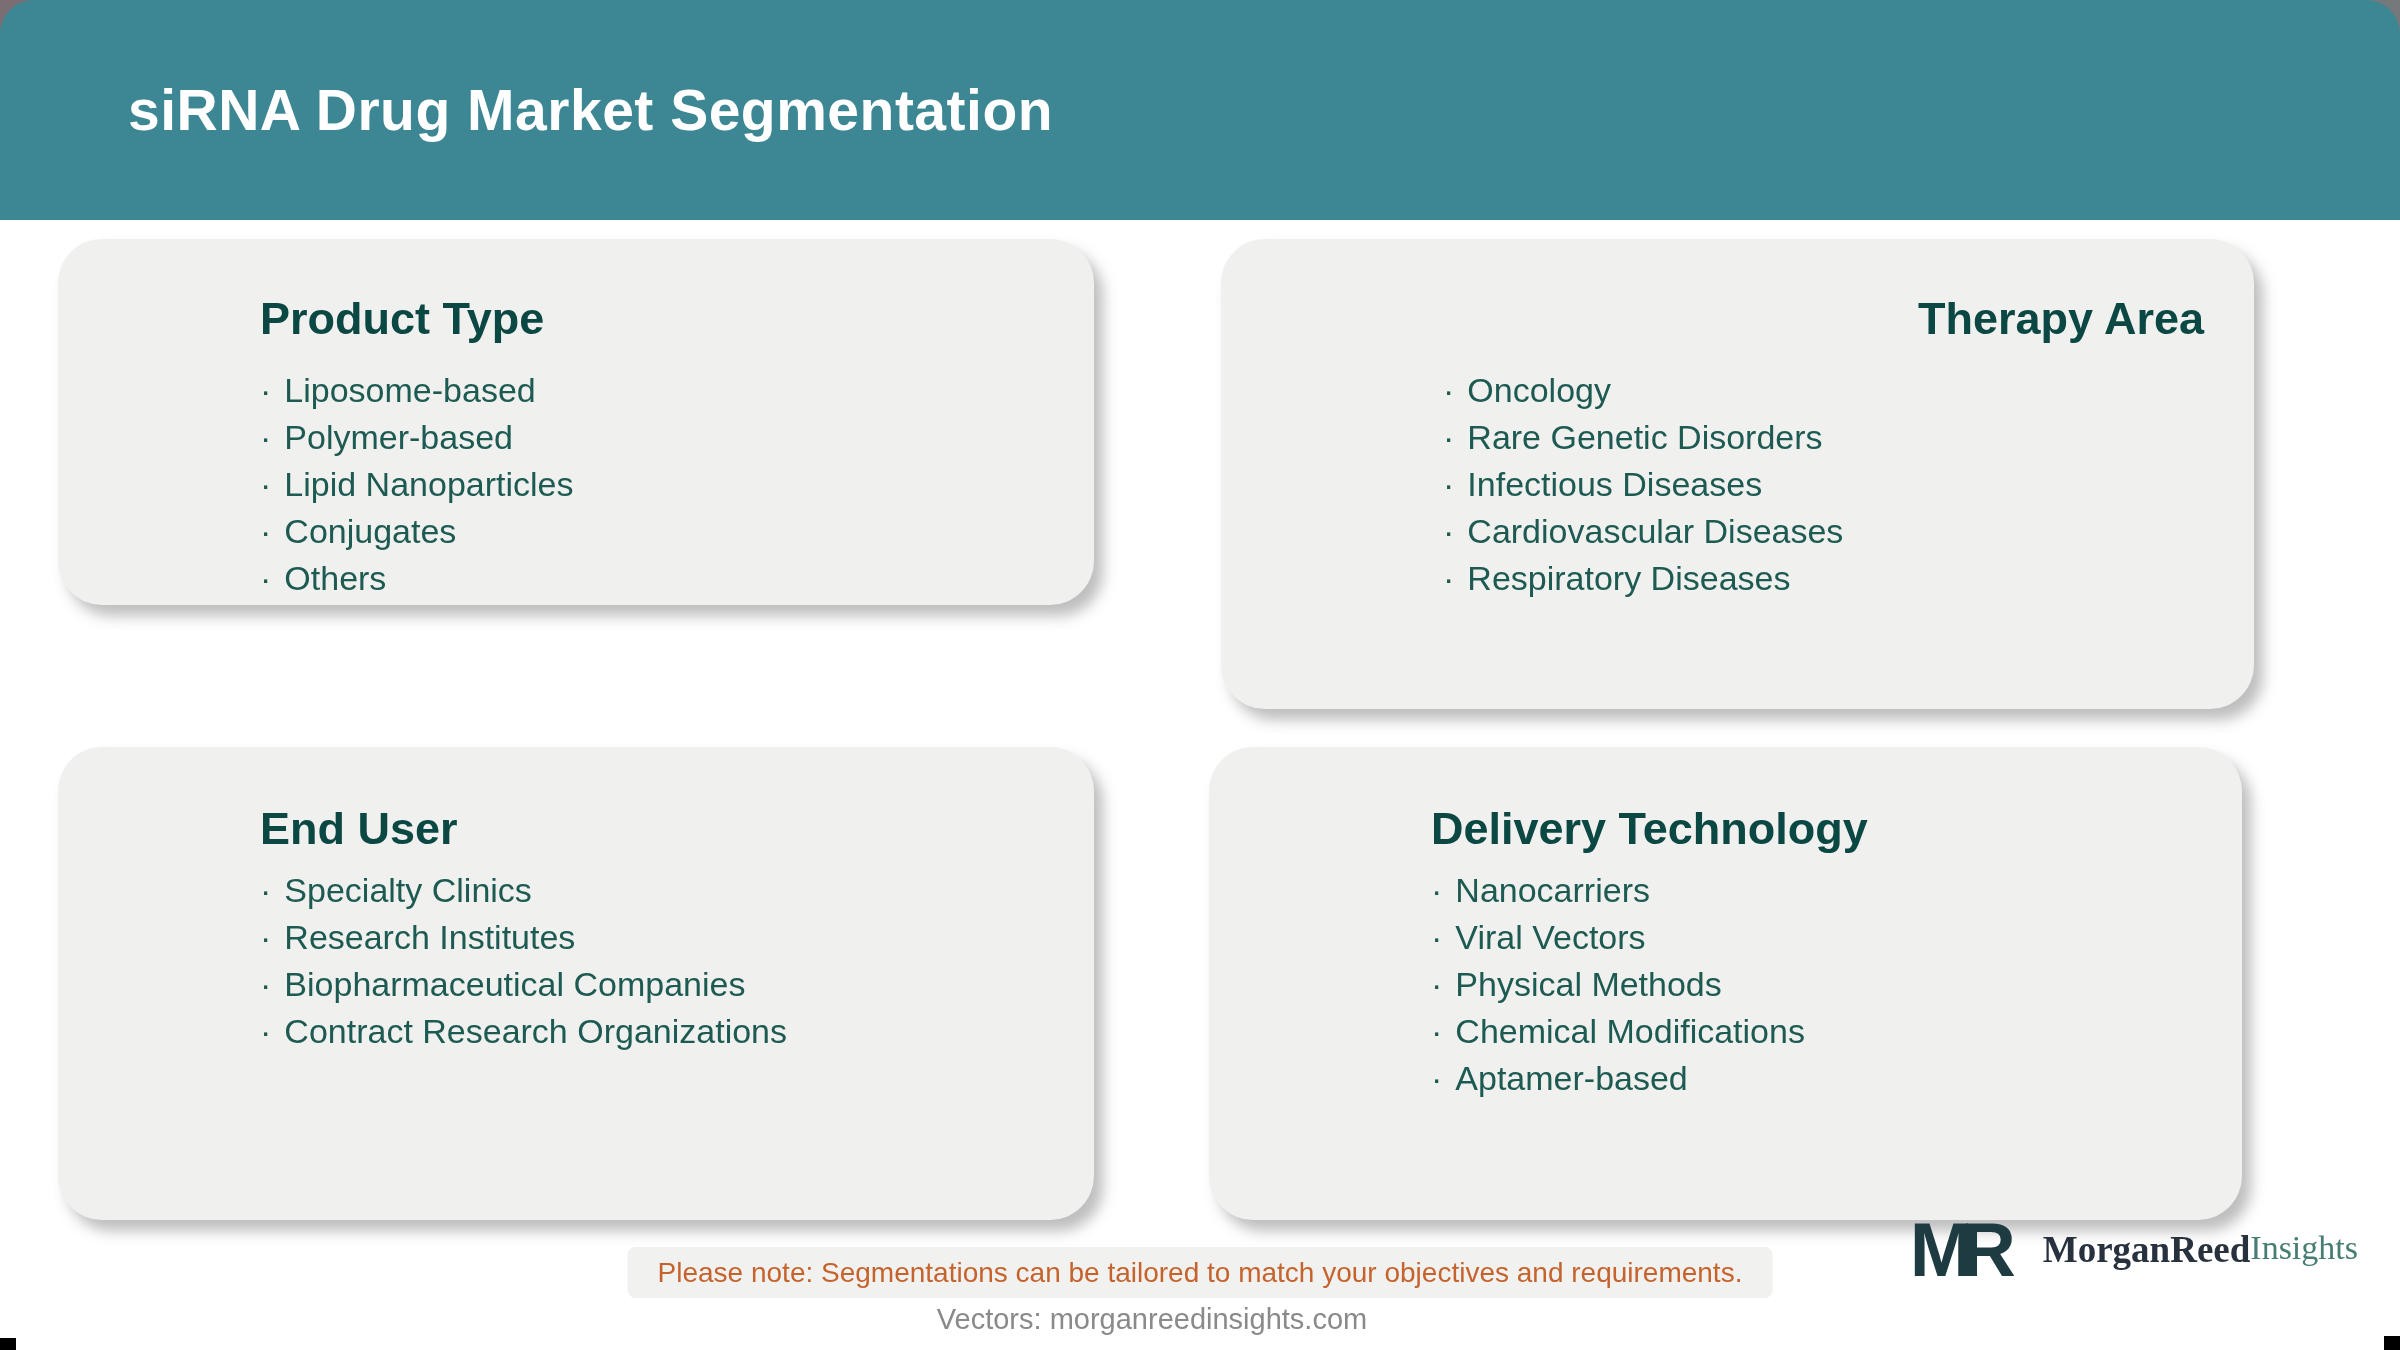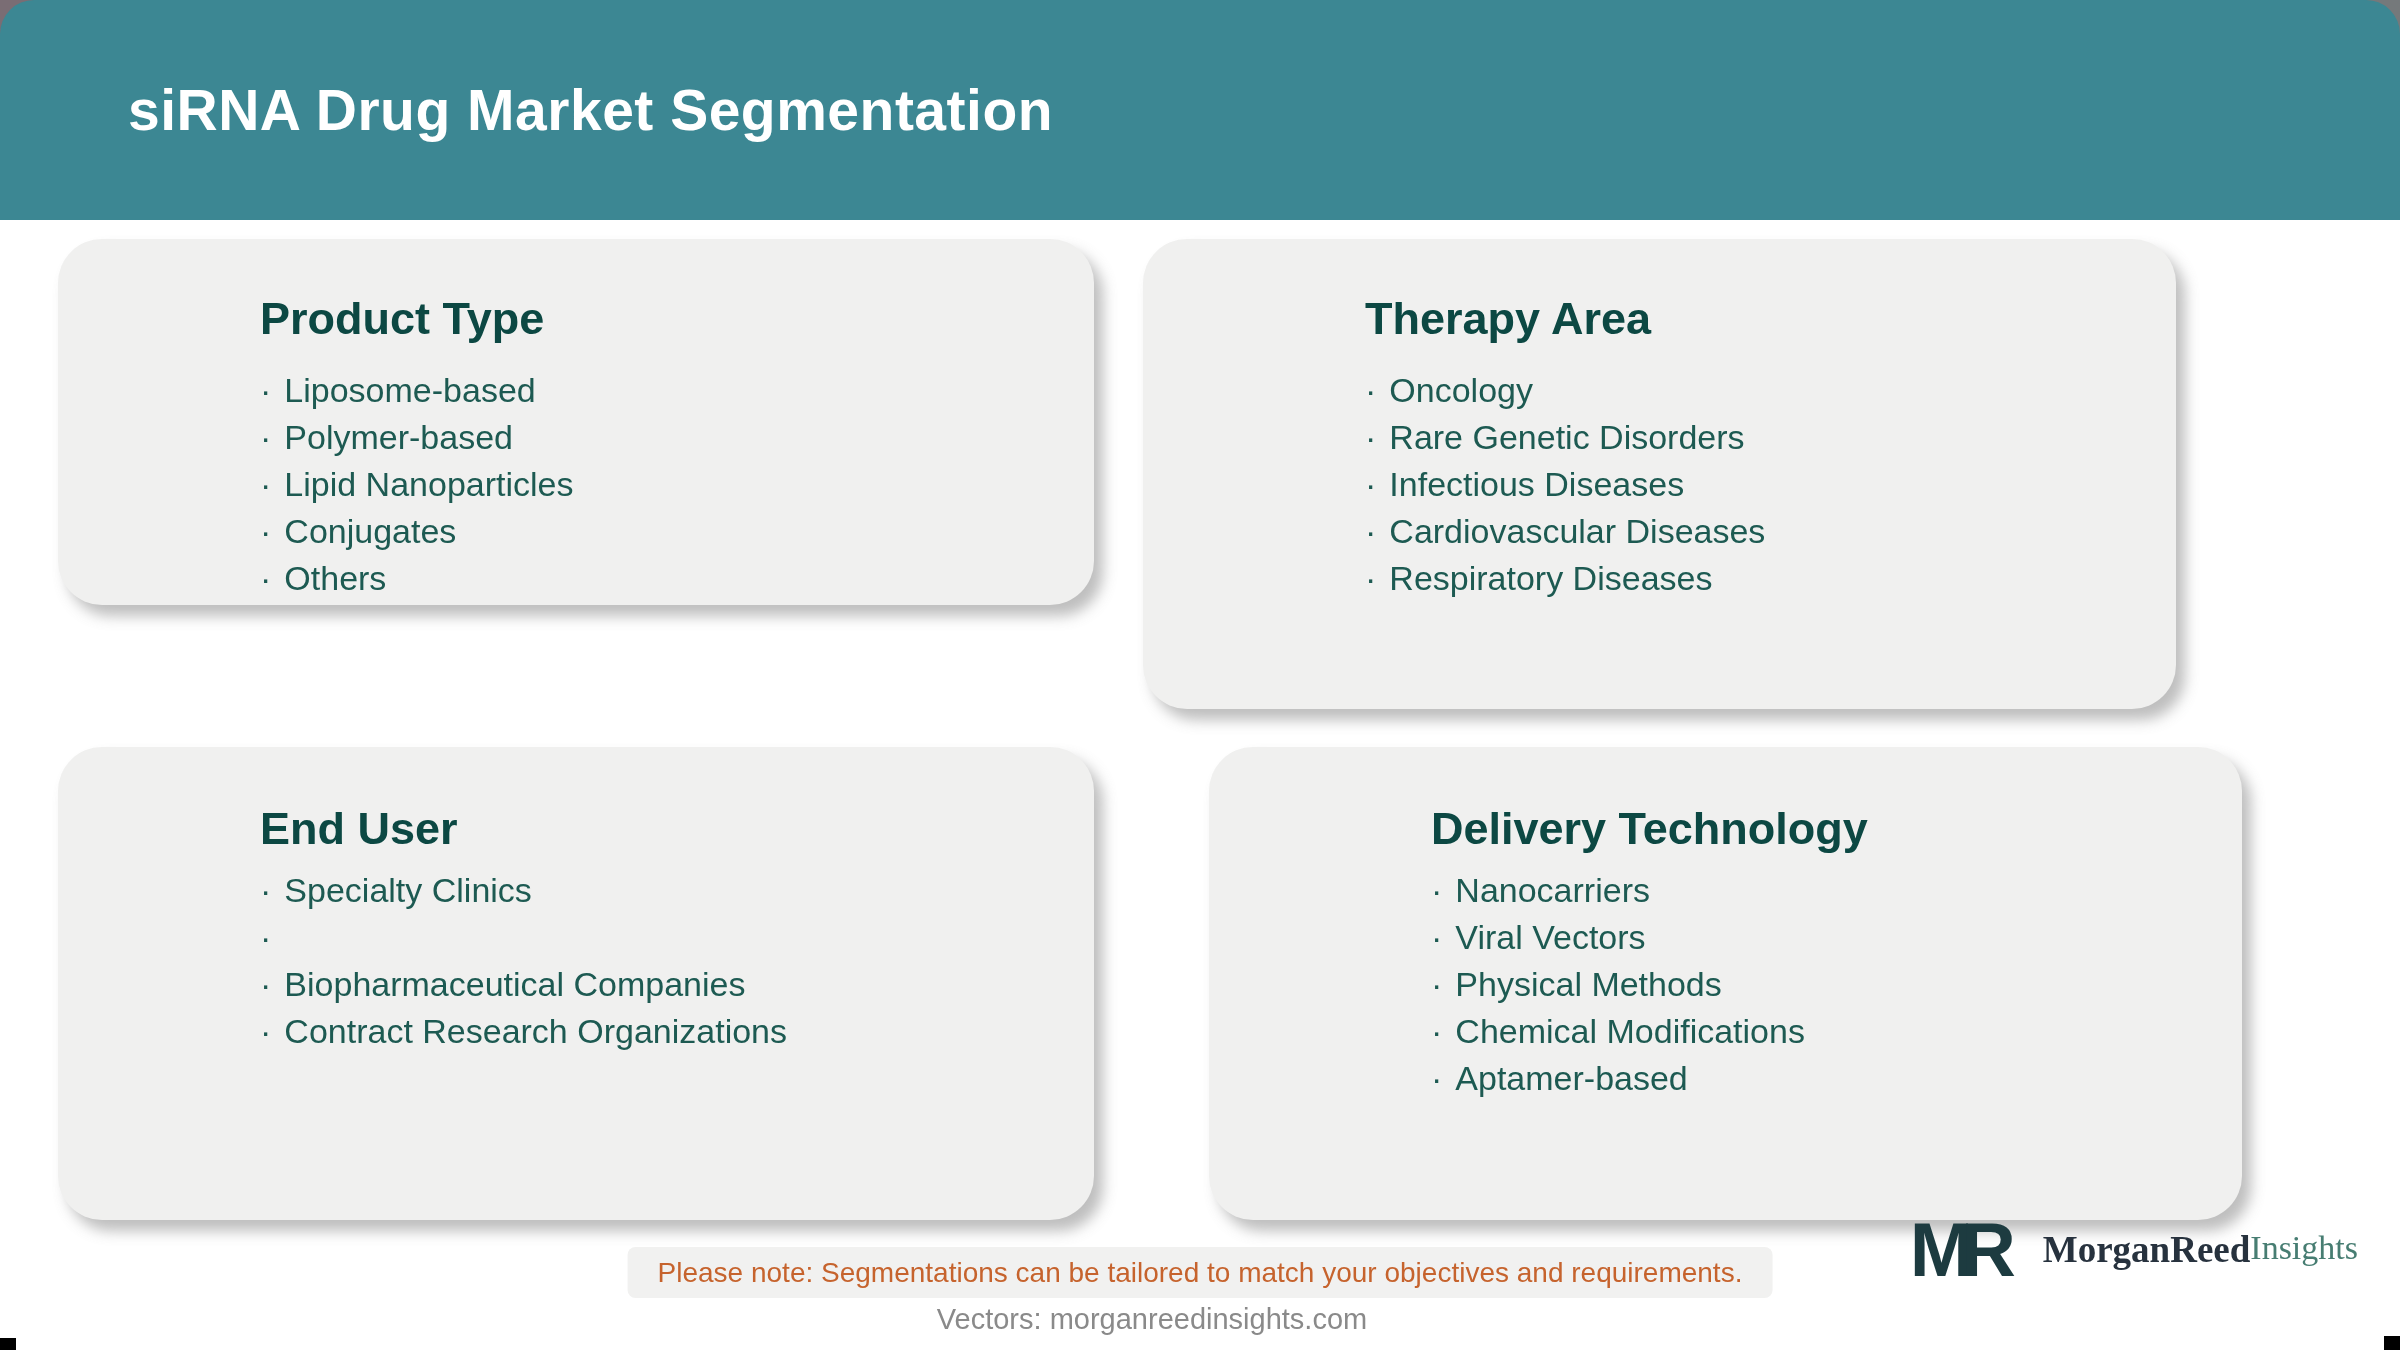--- a/index.html
+++ b/index.html
@@ -31,21 +31,21 @@
   }
 
   .card {
     position: absolute;
     background: var(--card-bg, #F0F0EF);
     border-radius: 44px;
     box-shadow: 9px 11px 14px rgba(110,110,110,0.45);
     box-sizing: border-box;
   }
   .card-1 { left: 58px;   top: 239px; width: 1036px; height: 366px; padding: 54px 50px 0 202px; }
-  .card-2 { left: 1143px; top: 239px; width: 1033px; height: 470px; padding: 54px 50px 0 222px; }
+  .card-2 { left: 1221px; top: 239px; width: 1033px; height: 470px; padding: 54px 50px 0 222px; text-align: right; }
   .card-3 { left: 58px;   top: 747px; width: 1036px; height: 473px; padding: 56px 50px 0 202px; }
   .card-4 { left: 1209px; top: 747px; width: 1033px; height: 473px; padding: 56px 50px 0 222px; }
 
   .card h2 {
     margin: 0 0 22px 0;
     font-size: 45px; font-weight: 700;
     color: var(--heading-text, #0C4843);
   }
   .card-3 h2, .card-4 h2 { margin-bottom: 12px; }
 
@@ -167,20 +167,21 @@
 
 <section class="card card-3">
   <h2>End User</h2>
   <ul>
     <li>
         <span class="dot">·</span>
         <span>Specialty Clinics</span>
       </li>
     <li>
         <span class="dot">·</span>
+        <span>Research Institutes</span>
       </li>
     <li>
         <span class="dot">·</span>
         <span>Biopharmaceutical Companies</span>
       </li>
     <li>
         <span class="dot">·</span>
         <span>Contract Research Organizations</span>
       </li>
   </ul>

